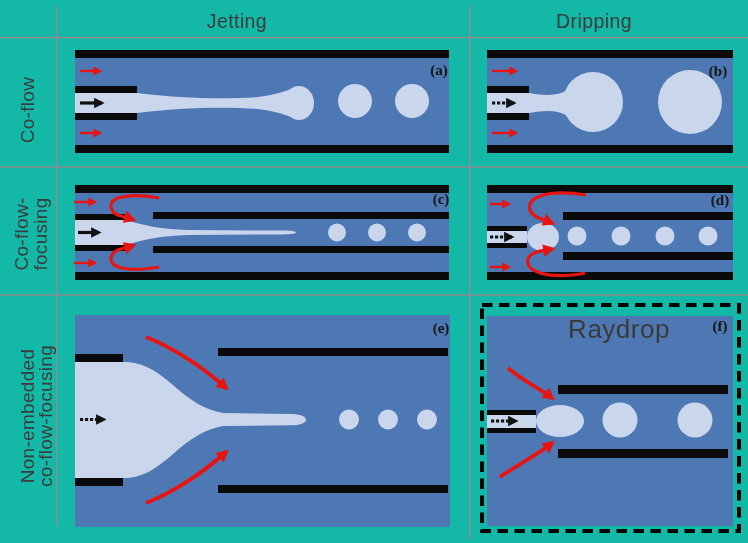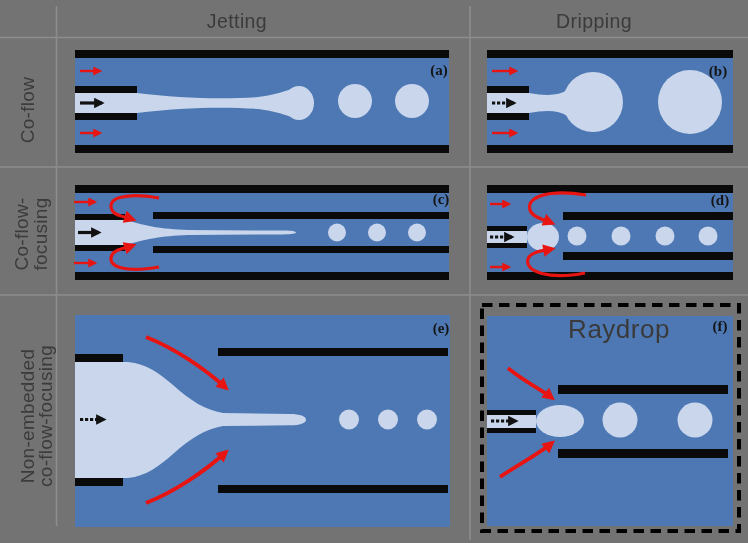--- a/index.html
+++ b/index.html
@@ -1,16 +1,16 @@
 <!DOCTYPE html>
 <html style="--continuous-phase-blue: #4d78b4; --dispersed-phase-light-blue: #c9d6ec; --channel-wall-black: #0a0a0a; --flow-arrow-red: #e81412; --inner-flow-arrow-black: #111111; --grid-line-gray: #8d8d8d; --label-text-gray: #3b3b3b;"><head>
 <meta charset="utf-8">
 <style>
   html,body{margin:0;padding:0;background:#ffffff;}
-  .figure{position:relative;width:748px;height:543px;background:#737373;overflow:hidden;
+  .figure{position:relative;width:748px;height:543px;background:#14b8a6;overflow:hidden;
           font-family:"Liberation Sans",sans-serif;}
   svg{position:absolute;left:0;top:0;}
   .cont{fill:var(--continuous-phase-blue,#4d78b4);}
   .disp{fill:var(--dispersed-phase-light-blue,#c9d6ec);}
   .wall{fill:var(--channel-wall-black,#0a0a0a);}
   .grid{stroke:var(--grid-line-gray,#8d8d8d);stroke-width:1.6;}
   .redline{stroke:var(--flow-arrow-red,#e81412);fill:none;stroke-linecap:butt;}
   .redfill{fill:var(--flow-arrow-red,#e81412);}
   .blackline{stroke:var(--inner-flow-arrow-black,#111111);fill:none;}
   .blackfill{fill:var(--inner-flow-arrow-black,#111111);}

